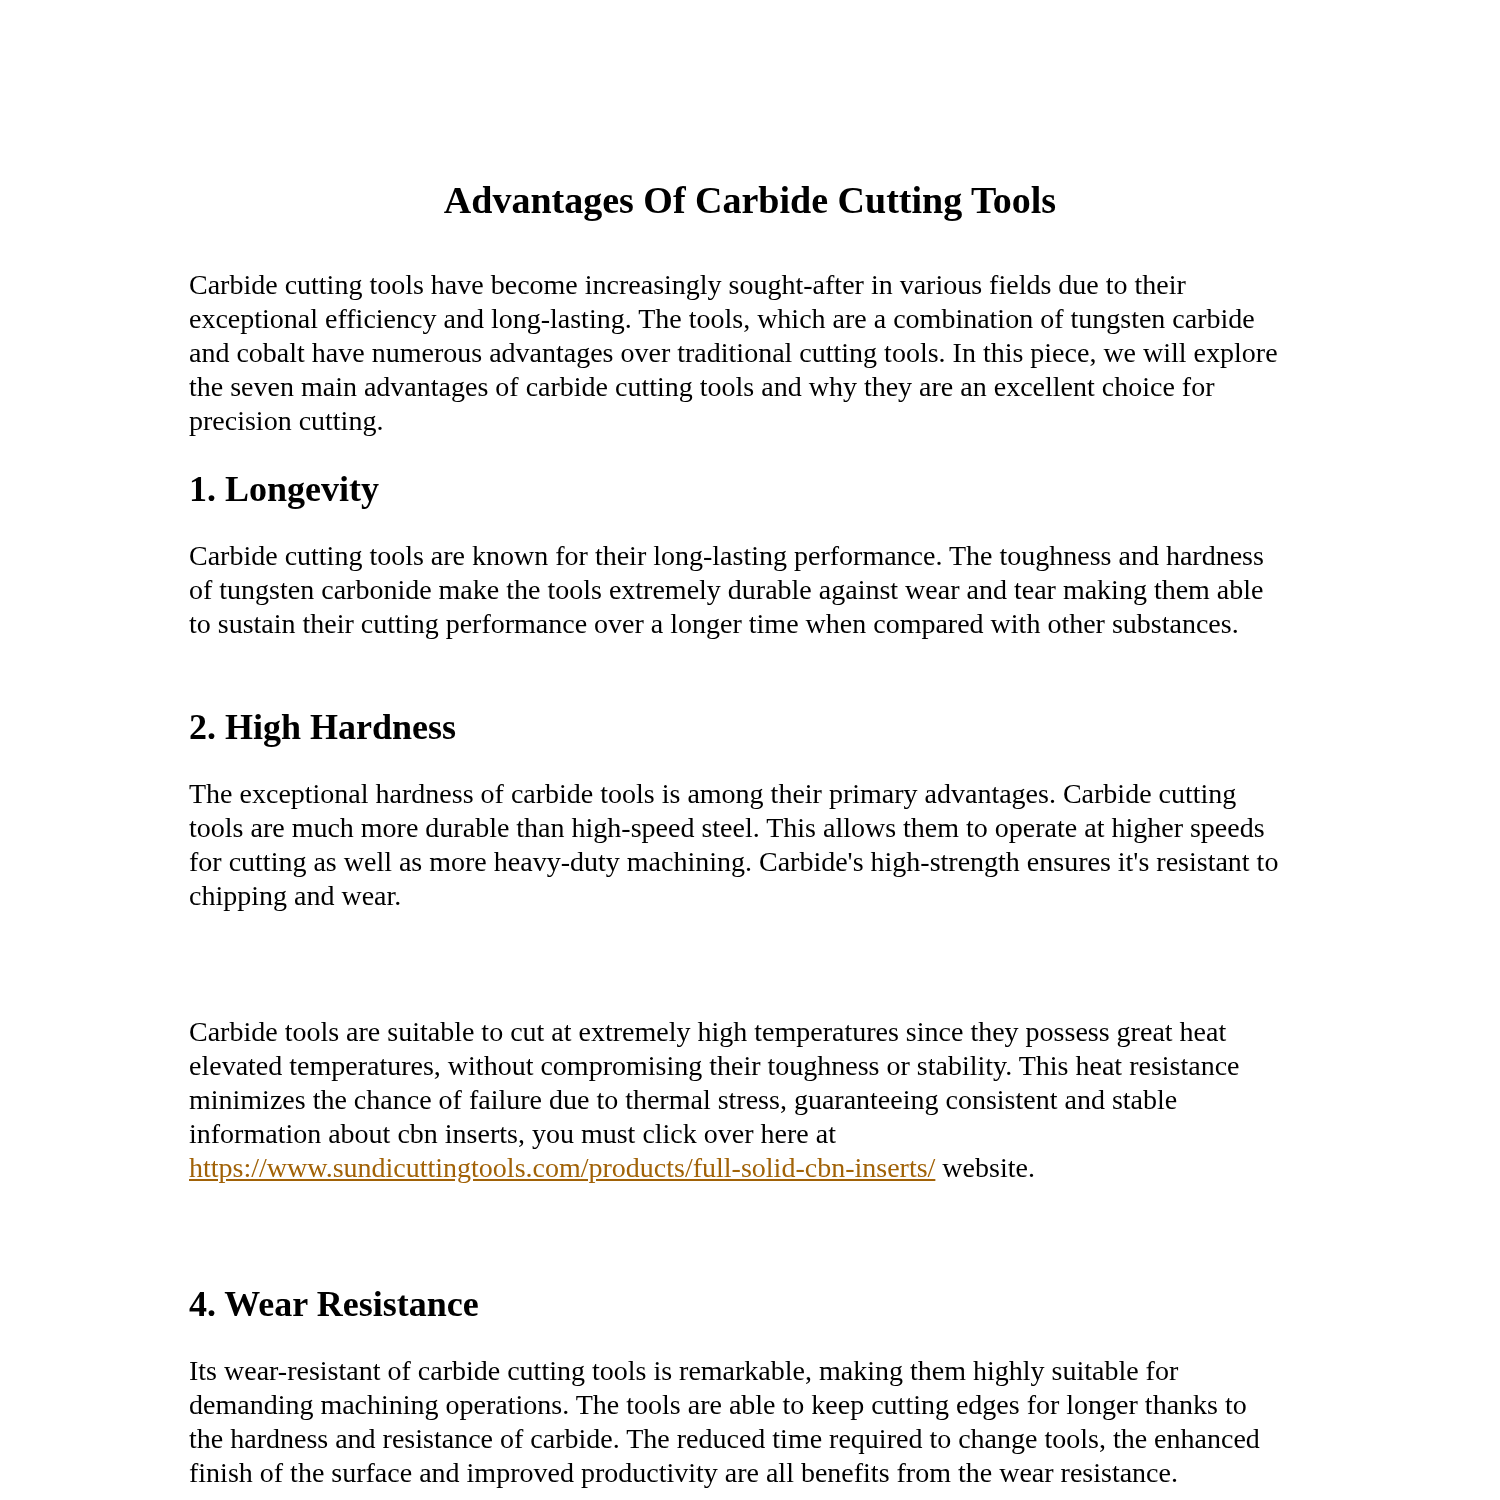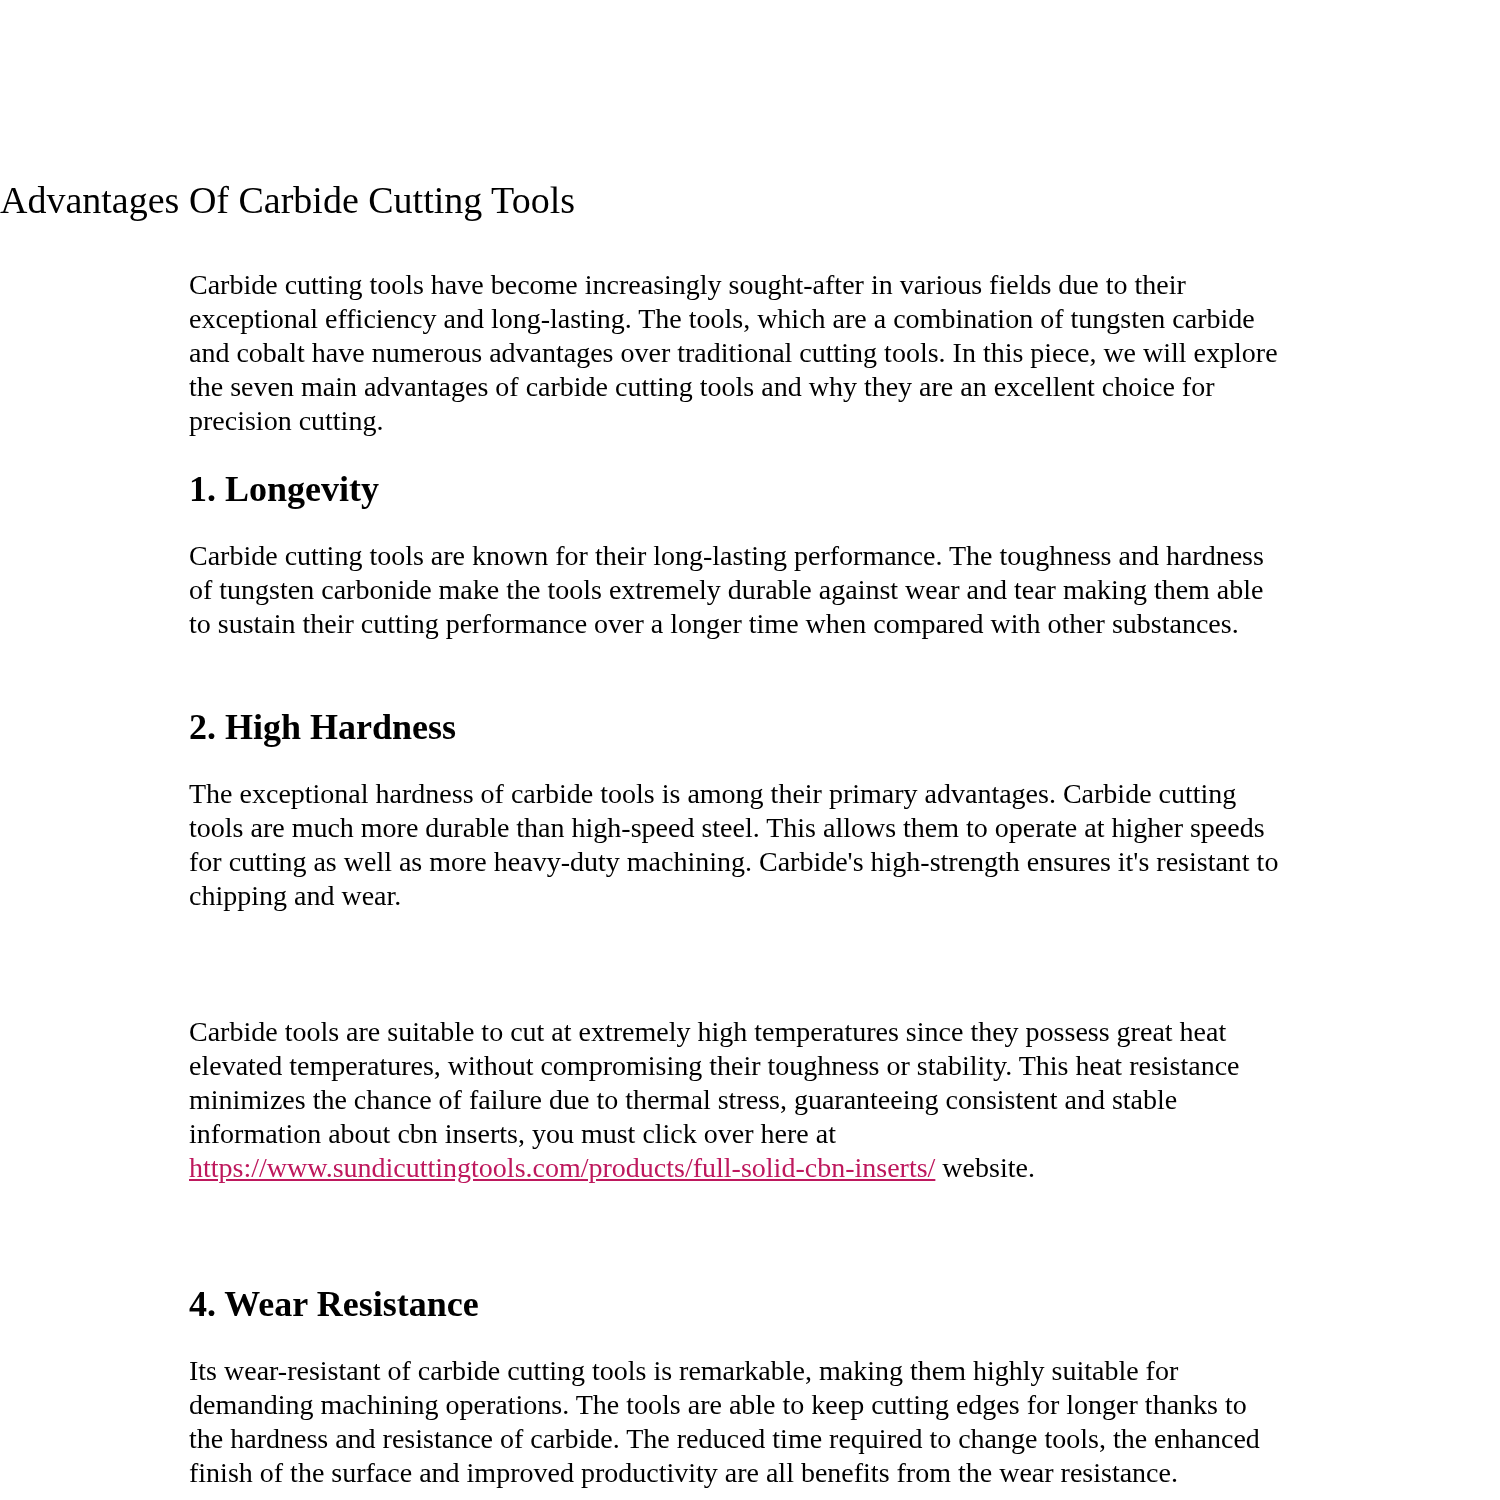--- a/index.html
+++ b/index.html
@@ -4,28 +4,28 @@
   <style>
     html, body { margin: 0; padding: 0; background: #ffffff; }
     body { width: 1500px; height: 1500px; overflow: hidden; position: relative; }
     .page {
       position: absolute; left: 0; top: 0; width: 1500px; height: 1500px;
       font-family: "Liberation Serif", "DejaVu Serif", serif;
       color: #000000;
     }
     .title {
       position: absolute; left: 0; width: 1500px; top: 176px;
-      font-weight: normal; font-size: 38px; line-height: 48px;
+      text-align: center; font-weight: bold; font-size: 38px; line-height: 48px;
       margin: 0;
     }
     .block { position: absolute; left: 177px; width: 1160px; margin: 12px; }
     .para { font-size: 28px; line-height: 34px; }
     .para span.line { display: block; white-space: nowrap; }
     .heading { font-size: 36px; font-weight: bold; line-height: 34px; }
-    a.link { color: #be185d; }
+    a.link { color: #a16207; }
   </style>
 </head>
 <body>
 
 <div class="page">
 
   <h1 class="title">Advantages Of Carbide Cutting Tools</h1>
 
   <div class="block para" style="top:256px">
     <span class="line">Carbide cutting tools have become increasingly sought-after in various fields due to their</span>

